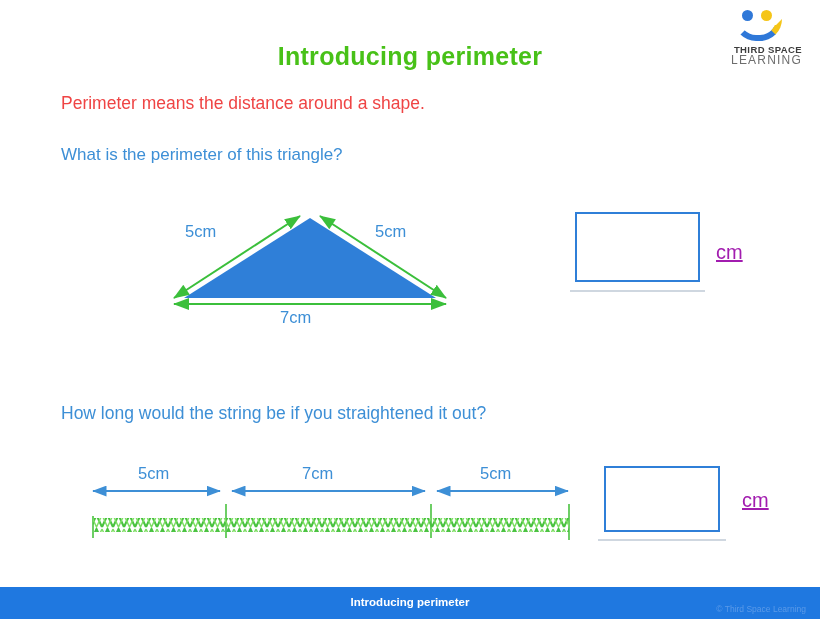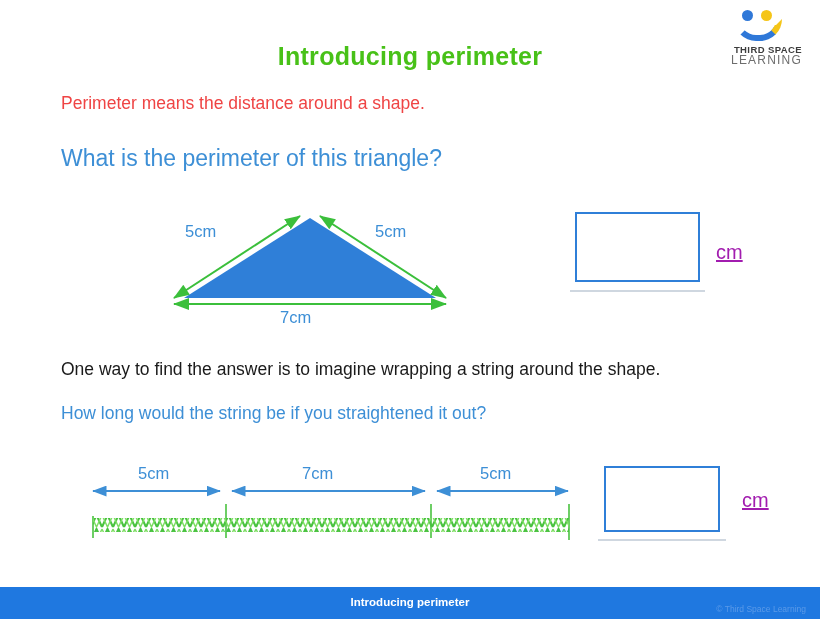--- a/index.html
+++ b/index.html
@@ -92,21 +92,21 @@
     position: absolute;
     left: 61px;
     top: 93px;
     font-size: 17.5px;
     color: #ef4444;
   }
   .line-blue-1 {
     position: absolute;
     left: 61px;
     top: 145px;
-    font-size: 23px;
+    font-size: 17px;
     color: #3d8fd6;
   }
   .line-black {
     position: absolute;
     left: 61px;
     top: 358px;
     width: 700px;
     font-size: 17.5px;
     color: #1a1a1a;
     line-height: 22px;
@@ -247,21 +247,20 @@
     </svg>
     <div class="tri-label tri-label-left">5cm</div>
     <div class="tri-label tri-label-right">5cm</div>
     <div class="tri-label tri-label-bottom">7cm</div>
   </div>
 
   <div class="answer-box" id="box1"></div>
   <div class="answer-underline" id="box1-underline"></div>
   <div class="answer-unit" id="unit1">cm</div>
 
-  <div class="line-black">One way to find the answer is to imagine wrapping a string around the shape.</div>
 
   <div class="line-blue-2">How long would the string be if you straightened it out?</div>
 
   <div class="string-wrap">
     <svg width="500" height="85" viewBox="0 0 500 85">
       <defs>
         <marker id="arrB" markerWidth="9" markerHeight="9" refX="7.5" refY="3" orient="auto">
           <path d="M0,0 L8,3 L0,6 z" fill="#3d8fd6"></path>
         </marker>
         <marker id="arrBs" markerWidth="9" markerHeight="9" refX="0.5" refY="3" orient="auto">

